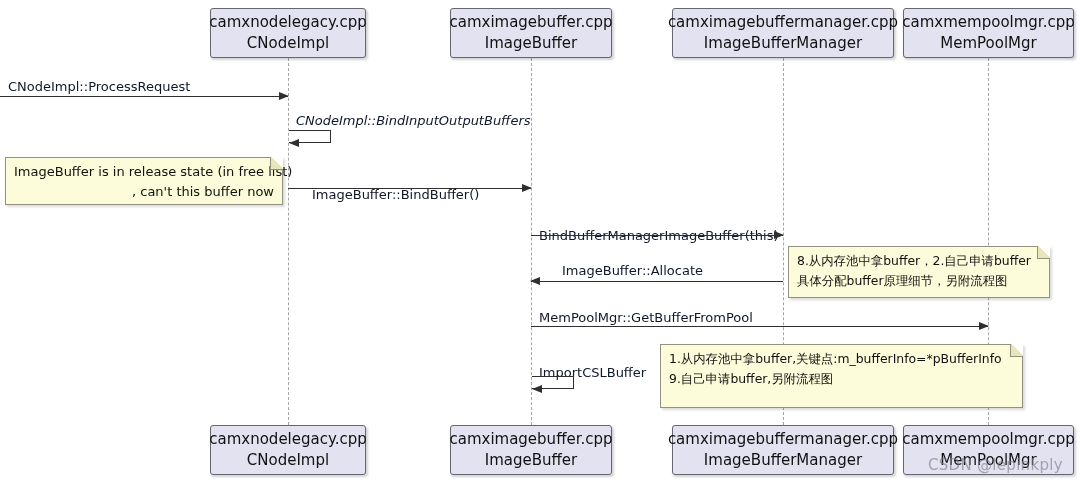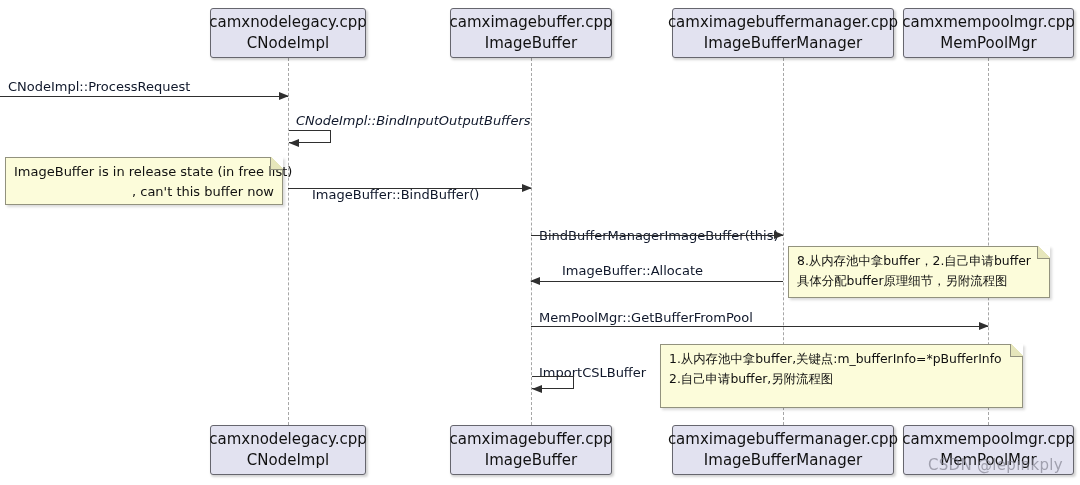--- a/index.html
+++ b/index.html
@@ -109,21 +109,21 @@
   </div>
 
   <div class="mlabel" style="left:539px;top:310px;">MemPoolMgr::GetBufferFromPool</div>
   <div class="arrow right" style="left:531px;top:326px;width:457px;"></div>
 
   <div class="mlabel" style="left:539px;top:365px;">ImportCSLBuffer</div>
   <div class="selfloop" style="left:532px;top:376px;"></div>
 
   <div class="note small" style="left:652px;top:344px;width:363px;height:64px;margin-left:8px;">
     <div>1.从内存池中拿buffer,关键点:m_bufferInfo=*pBufferInfo</div>
-    <div>2.自己申请buffer,另附流程图</div>
+    <div>9.自己申请buffer,另附流程图</div>
   </div>
 
   <div class="pbox" style="left:210px;top:425px;width:156px;">
     <div class="l1">camxnodelegacy.cpp</div>
     <div class="l2">CNodeImpl</div>
   </div>
   <div class="pbox" style="left:450px;top:425px;width:162px;">
     <div class="l1">camximagebuffer.cpp</div>
     <div class="l2">ImageBuffer</div>
   </div>

